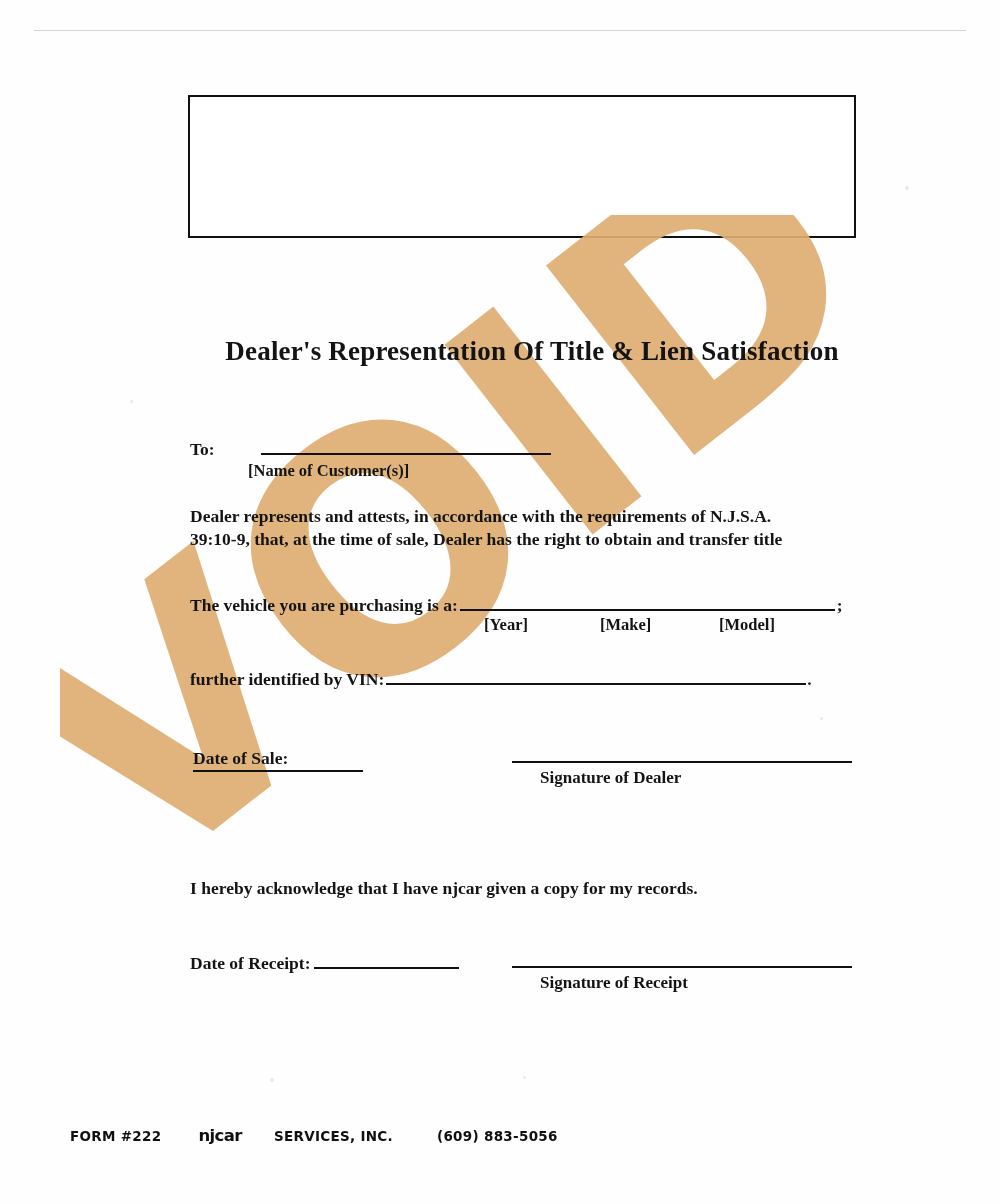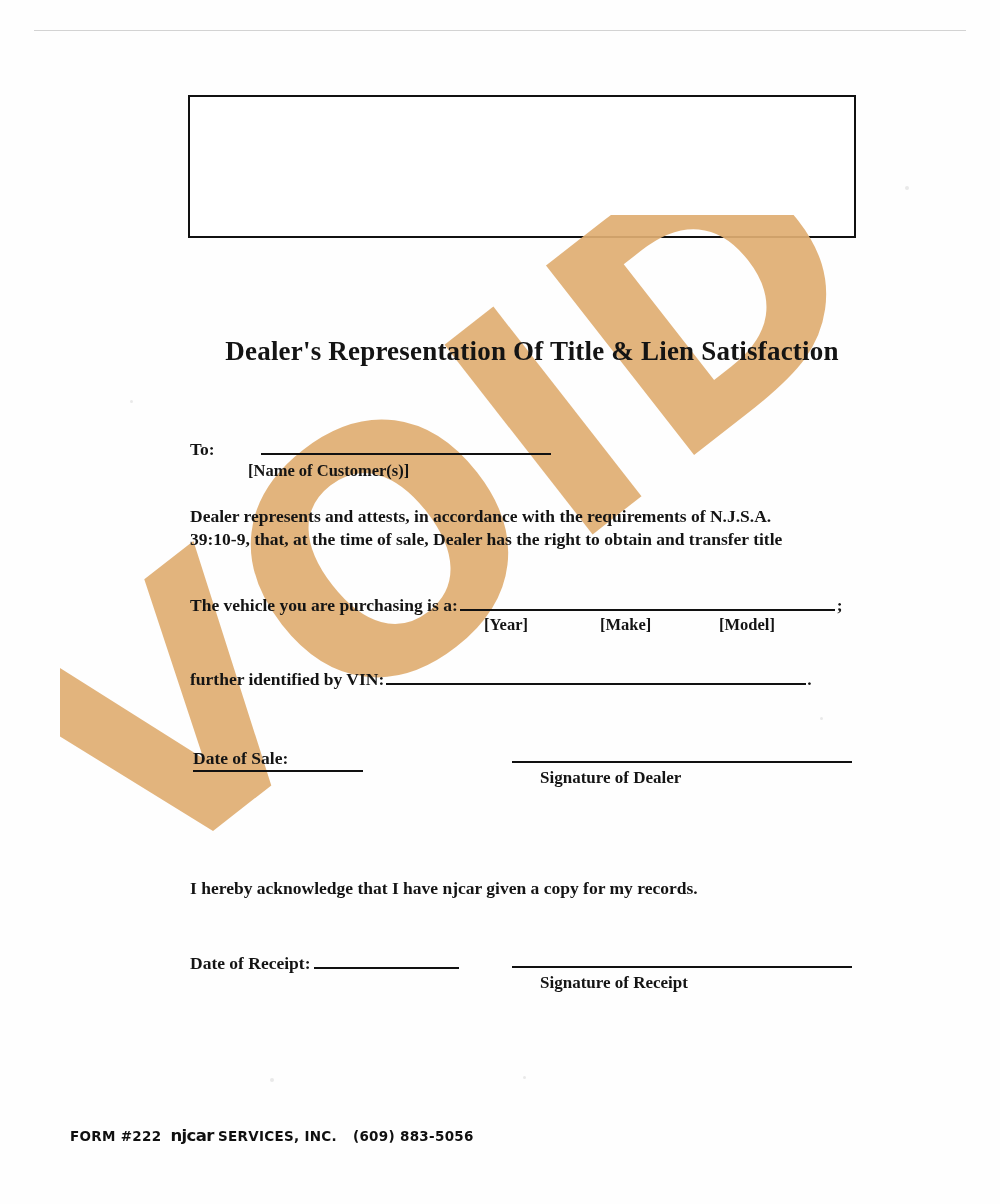--- a/index.html
+++ b/index.html
@@ -197,20 +197,21 @@
     position: absolute;
     left: 70px;
     top: 1126px;
     display: flex;
     align-items: baseline;
     font-family: "DejaVu Sans", sans-serif;
     font-size: 13.5px;
     font-weight: bold;
     color: #101010;
     letter-spacing: 0.3px;
+    gap: 28px;
   }
   .footer .form-no { margin-right: 9px; }
   .footer .njcar {
     font-family: "DejaVu Sans", sans-serif;
     font-weight: bold;
     font-size: 16.5px;
     letter-spacing: -0.6px;
     margin-right: 4px;
   }
   .footer .svc { margin-right: 16px; }

